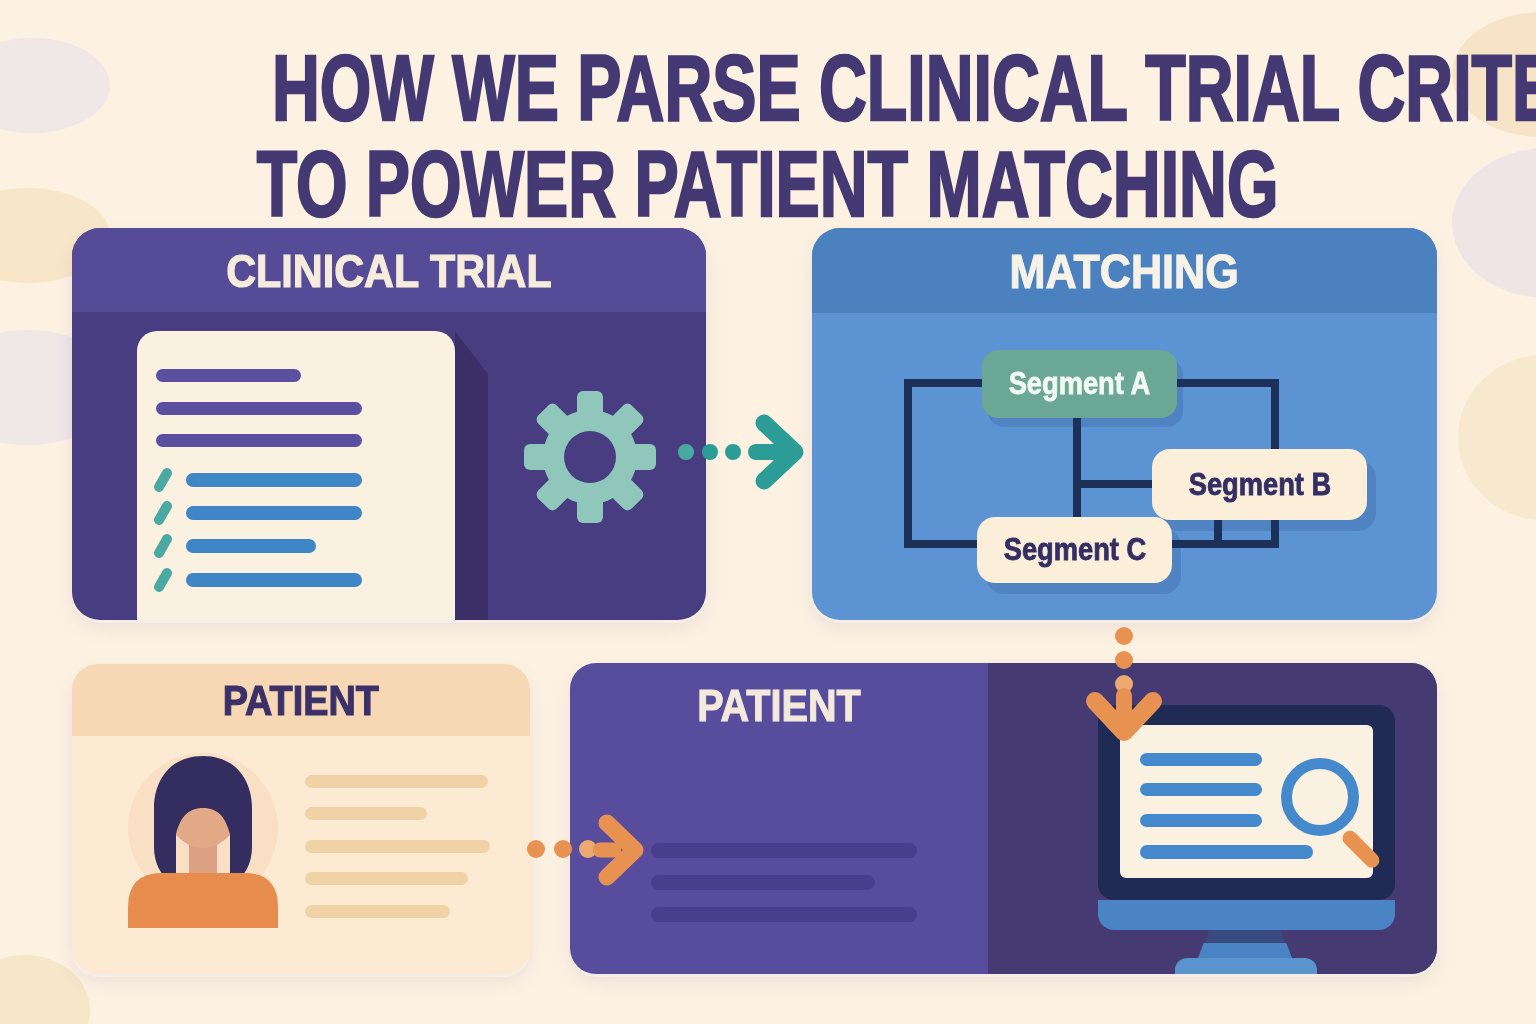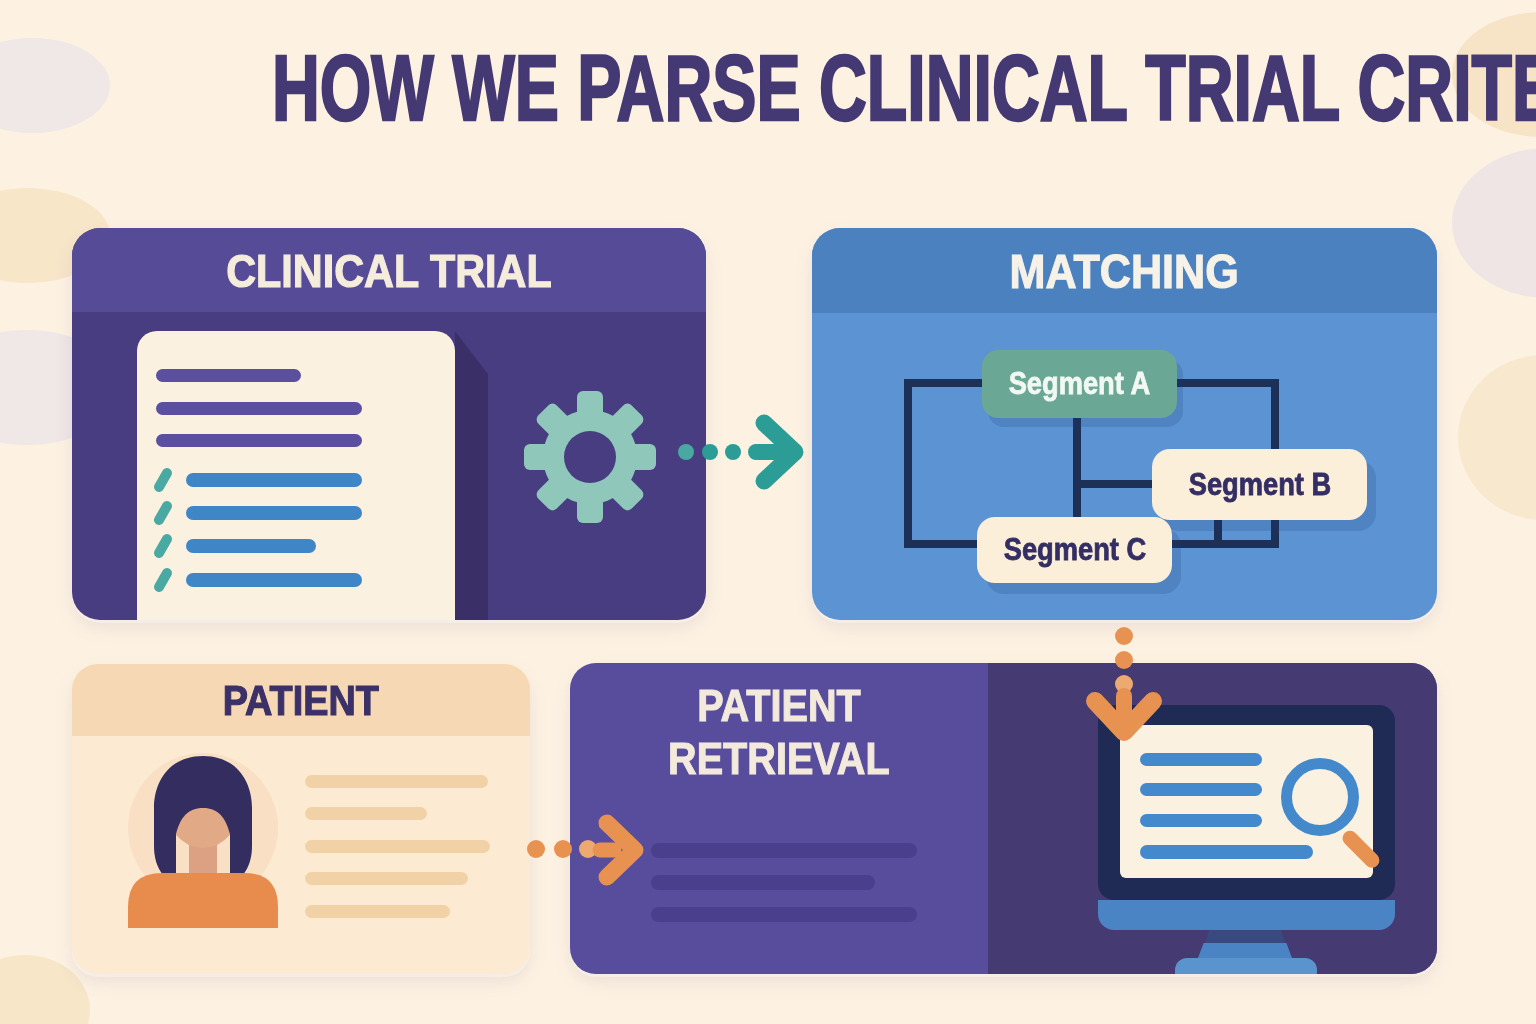--- a/index.html
+++ b/index.html
@@ -84,20 +84,21 @@
   <div class="blob" style="left:1452px;top:12px;width:180px;height:125px;background:#f7e3c5;"></div>
   <div class="blob" style="left:1452px;top:148px;width:190px;height:150px;background:#efe5e5;"></div>
   <div class="blob" style="left:1458px;top:355px;width:170px;height:165px;background:#f8e8cd;"></div>
   <div class="blob" style="left:-45px;top:38px;width:155px;height:95px;background:#f0e7e7;"></div>
   <div class="blob" style="left:-55px;top:188px;width:165px;height:95px;background:#f8e6c9;"></div>
   <div class="blob" style="left:-65px;top:330px;width:185px;height:115px;background:#f0e7e7;"></div>
   <div class="blob" style="left:-40px;top:955px;width:130px;height:110px;background:#f8e6c9;"></div>
 
   <h1 id="title" style="margin:0;">
     <div class="t-line"><span class="condX72">HOW WE PARSE CLINICAL TRIAL CRITERIA</span></div>
+    <div class="t-line"><span class="condX72">TO POWER PATIENT MATCHING</span></div>
   </h1>
 
   <div id="panel-match" class="panel">
     <div class="panel-header">
       <span class="condX88">MATCHING</span>
     </div>
 
     <div id="wire-rect"></div>
     <div class="wire" style="left:261px;top:190px;width:8px;height:130px;"></div>
     <div class="wire" style="left:261px;top:252px;width:85px;height:8px;"></div>
@@ -168,21 +169,20 @@
     <div class="bar" style="left:233px;top:143px;width:122px;height:13px;background:#f1d2a7;"></div>
     <div class="bar" style="left:233px;top:176px;width:185px;height:13px;background:#f1d2a7;"></div>
     <div class="bar" style="left:233px;top:208px;width:163px;height:13px;background:#f1d2a7;"></div>
     <div class="bar" style="left:233px;top:241px;width:145px;height:13px;background:#f1d2a7;"></div>
   </div>
 
   <div id="panel-pir" class="panel">
     <div id="pir-right"></div>
     <div id="pir-title">
       <div><span class="condX88">PATIENT</span></div>
-      <div><span class="condX88">RETRIEVAL</span></div>
     </div>
     <div class="bar" style="left:81px;top:180px;width:266px;height:15px;background:#4a3f8c;"></div>
     <div class="bar" style="left:81px;top:212px;width:224px;height:15px;background:#4a3f8c;"></div>
     <div class="bar" style="left:81px;top:244px;width:266px;height:15px;background:#4a3f8c;"></div>
 
     <div id="mon-frame"></div>
     <div id="mon-screen"></div>
     <div class="bar" style="left:570px;top:90px;width:122px;height:13px;background:#4489cc;"></div>
     <div class="bar" style="left:570px;top:120px;width:122px;height:13px;background:#4489cc;"></div>
     <div class="bar" style="left:570px;top:151px;width:122px;height:13px;background:#4489cc;"></div>

